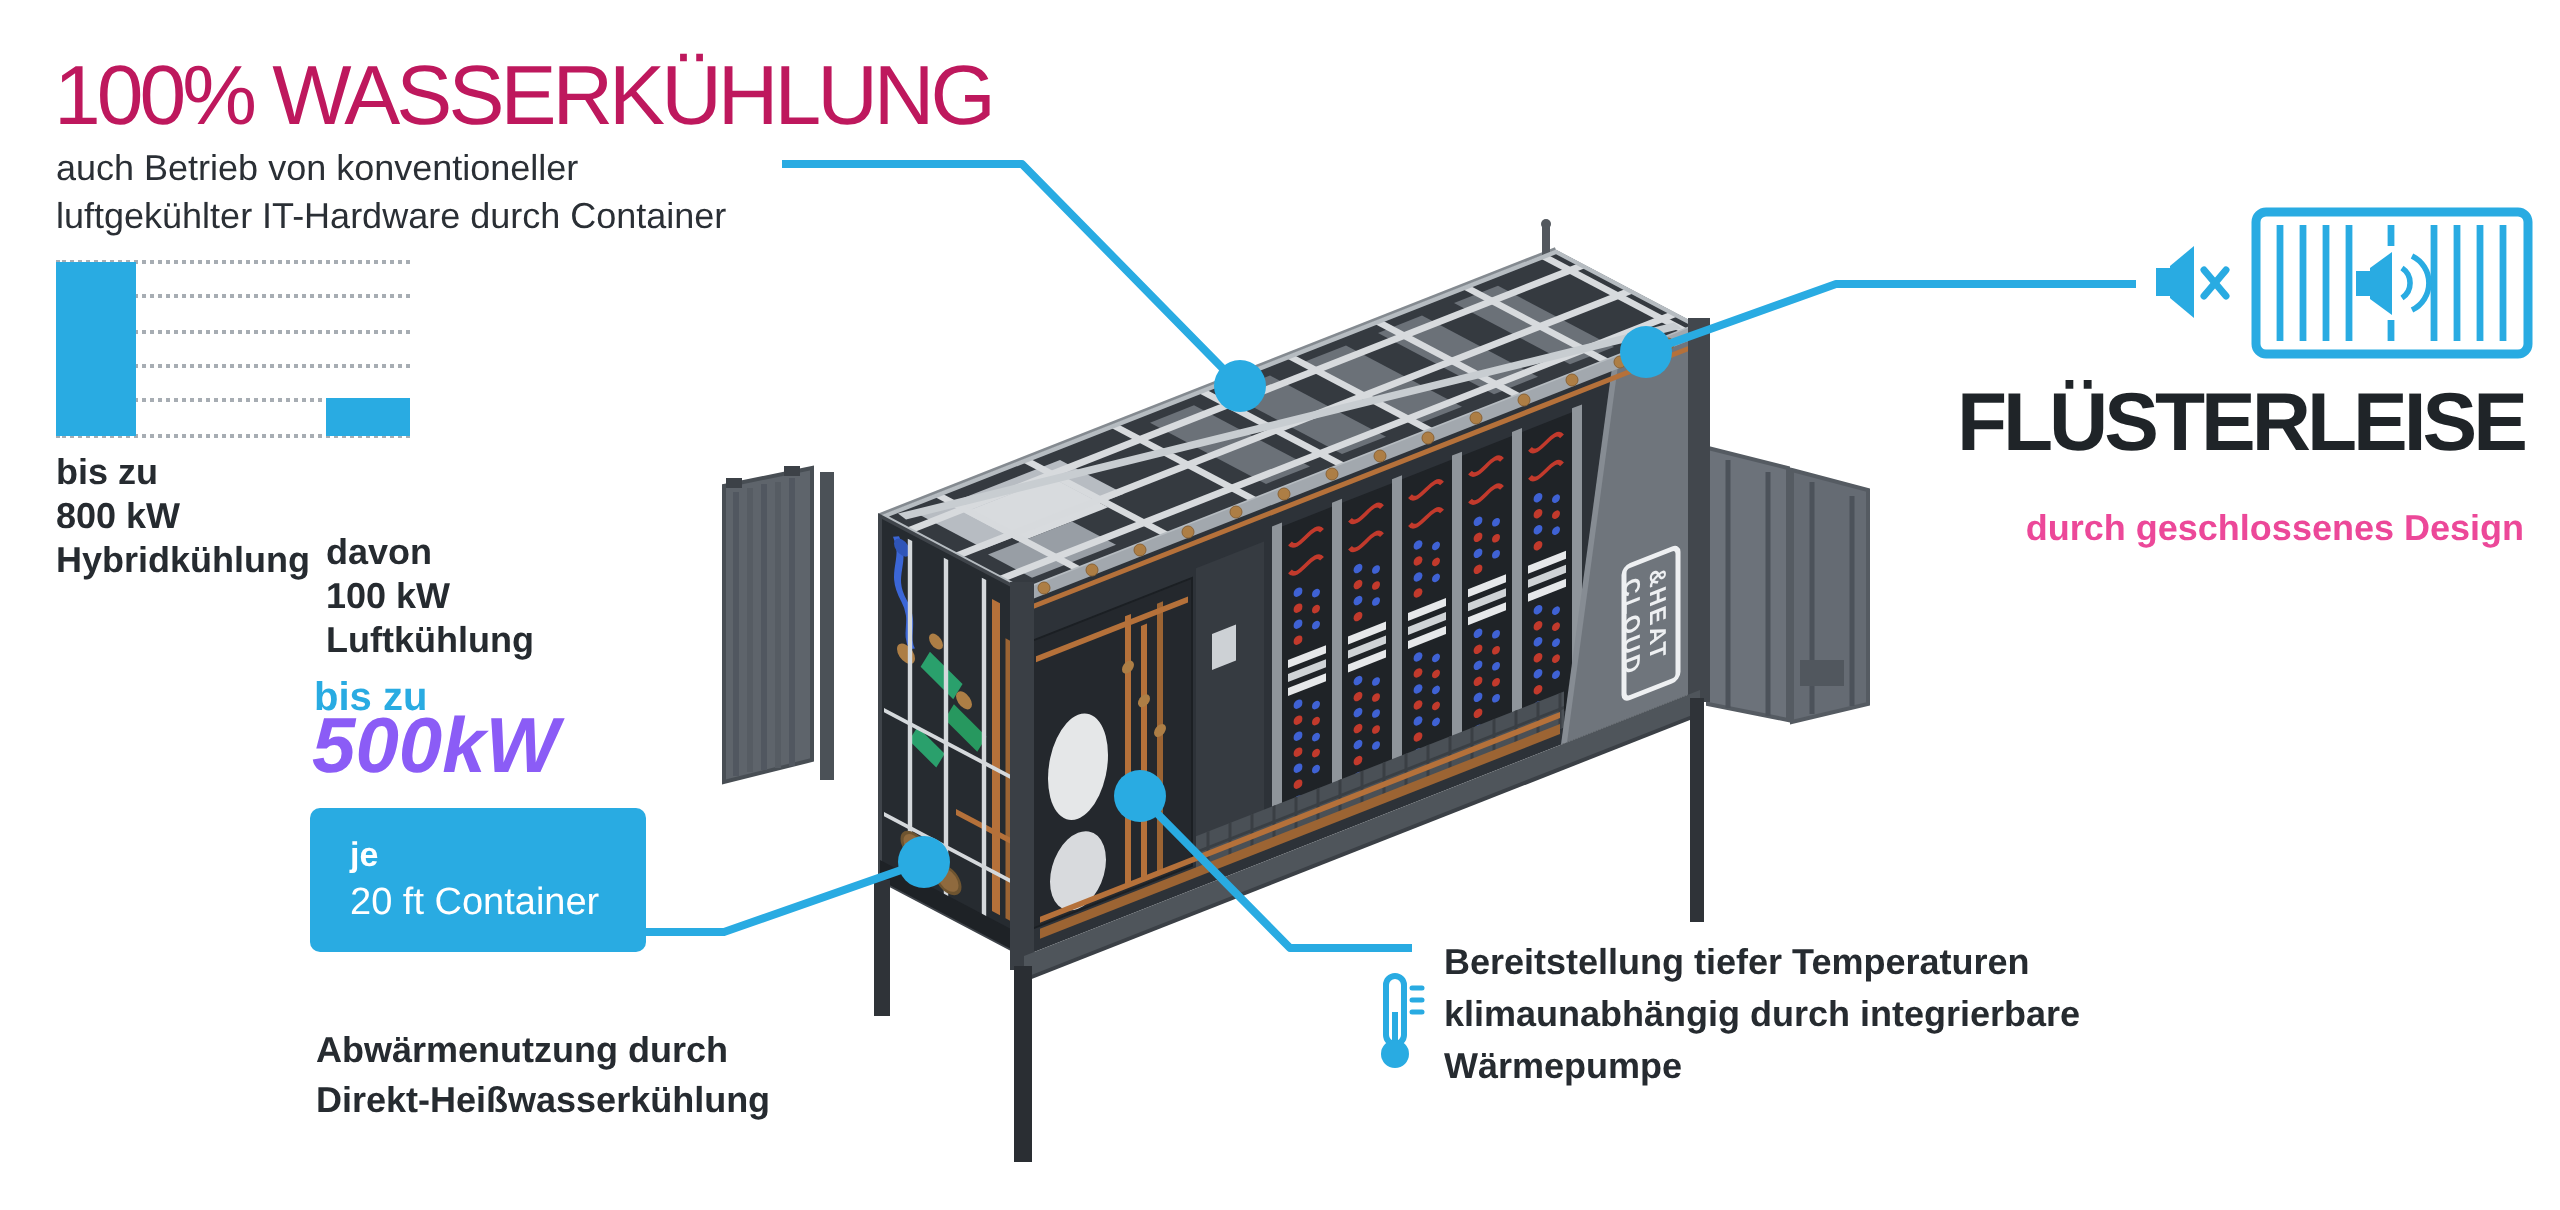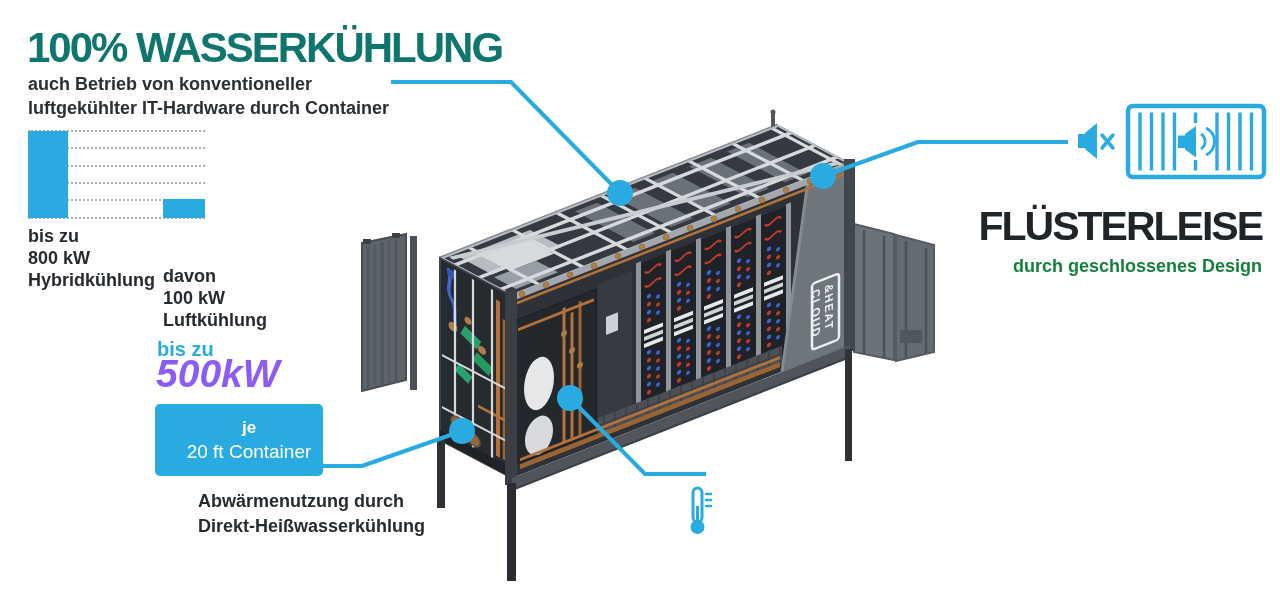--- a/index.html
+++ b/index.html
@@ -1,30 +1,30 @@
 <!DOCTYPE html>
 <html><head>
 <meta charset="utf-8">
 <style>
   html,body{margin:0;padding:0;background:#ffffff;}
   body{font-family:"Liberation Sans",sans-serif;}
   .canvas{position:relative;width:1280px;height:605px;background:#ffffff;overflow:hidden;}
   .abs{position:absolute;}
-  .h1{font-size:42px;font-weight:700;letter-spacing:-2px;color:#0f766e;white-space:nowrap;}
-  .body-txt{font-size:18px;font-weight:700;color:#2a2f35;line-height:23.5px;white-space:nowrap;}
+  .h1{font-size:42px;font-weight:400;letter-spacing:-2px;color:#be185d;white-space:nowrap;}
+  .body-txt{font-size:18px;font-weight:400;color:#2a2f35;line-height:23.5px;white-space:nowrap;}
   .chart-grid{border-top:2px dotted #a7adb3;height:0;}
   .bar{background:#29abe2;}
   .bar-label{font-size:18px;font-weight:700;color:#262b30;line-height:22px;white-space:nowrap;}
   .cap-lead{font-size:20px;font-weight:700;color:#29abe2;white-space:nowrap;}
   .cap-value{font-size:39px;font-weight:700;color:#8b5cf6;white-space:nowrap;font-style:italic;}
   .cap-box{background:#29abe2;border-radius:5px;color:#ffffff;padding:13px 0 0 20px;box-sizing:border-box;}
   .cap-box .l1{font-size:17px;font-weight:700;line-height:21px;}
   .cap-box .l2{font-size:19px;font-weight:400;line-height:24px;margin-top:2px;white-space:nowrap;}
   .quiet-title{font-size:41px;font-weight:700;letter-spacing:-2px;color:#1f2428;text-align:right;white-space:nowrap;}
-  .quiet-sub{font-size:18px;font-weight:700;color:#15803d;text-align:right;margin-top:6px;white-space:nowrap;}
+  .quiet-sub{font-size:18px;font-weight:700;color:#ec4899;text-align:right;margin-top:19px;white-space:nowrap;}
   .hp-txt{font-size:18px;font-weight:700;color:#262b30;line-height:26px;white-space:nowrap;}
 </style>
 </head>
 <body>
 
 <div class="canvas">
 
   <svg class="abs" style="left:340px;top:95px;width:620px;height:510px;" viewBox="340 95 620 510">
     <defs>
       <g id="bay">
@@ -300,25 +300,25 @@
     </div>
     <div class="abs bar-label" style="left:163px;top:225px;margin-top:40px;">
       <div>davon</div>
       <div>100 kW</div>
       <div>Luftkühlung</div>
     </div>
   </div>
 
   <div class="abs cap-lead" style="left:157px;top:338px;">bis zu</div>
   <div class="abs cap-value" style="left:156px;top:352px;">500kW</div>
-  <div class="abs cap-box" style="left:155px;top:404px;width:168px;height:72px;text-align:center;">
+  <div class="abs cap-box" style="left:155px;top:404px;width:168px;height:72px;">
     <div class="l1">je</div>
     <div class="l2">20 ft Container</div>
   </div>
-  <div class="abs" style="left:158px;top:489px;margin-left:40px;">
+  <div class="abs" style="left:158px;top:513px;">
     <div class="hp-txt" style="line-height:25px;">Abwärmenutzung durch</div>
     <div class="hp-txt" style="line-height:25px;">Direkt-Heißwasserkühlung</div>
   </div>
 
   <svg class="abs" style="left:1065px;top:98px;width:205px;height:88px;" viewBox="1065 98 205 88">
     <g fill="#29abe2">
       <rect x="1078" y="134" width="7" height="14"></rect>
       <polygon points="1085,133 1097,123 1097,159 1085,149"></polygon>
       <g stroke="#29abe2" stroke-width="3.5" stroke-linecap="round">
         <line x1="1102" y1="135" x2="1113" y2="148"></line>
@@ -340,29 +340,34 @@
           <line x1="1195.5" y1="160" x2="1195.5" y2="170.5"></line>
       </g>
       <g fill="#29abe2">
         <rect x="1178" y="135.5" width="7" height="12.5"></rect>
         <polygon points="1185,134 1196,126 1196,157.5 1185,149.5"></polygon>
         <path d="M1201,134 A9 9 0 0 1 1201,149" fill="none" stroke="#29abe2" stroke-width="2.8"></path>
         <path d="M1206,128 A15 15 0 0 1 1206,155" fill="none" stroke="#29abe2" stroke-width="2.8"></path>
       </g>
     </g>
   </svg>
-  <div class="abs" style="right:18px;top:203px;">
+  <div class="abs" style="right:18px;top:188px;">
     <div class="quiet-title">FLÜSTERLEISE</div>
     <div class="quiet-sub">durch geschlossenes Design</div>
   </div>
 
   <svg class="abs" style="left:683px;top:486px;width:30px;height:50px;" viewBox="0 0 30 50">
     <rect x="10" y="2" width="9" height="34" rx="4.5" fill="#ffffff" stroke="#29abe2" stroke-width="3"></rect>
     <rect x="13" y="20" width="3" height="18" fill="#29abe2"></rect>
     <circle cx="14.5" cy="41" r="7" fill="#29abe2"></circle>
     <g stroke="#29abe2" stroke-width="2.5" stroke-linecap="round">
       <line x1="23" y1="8" x2="28" y2="8"></line>
       <line x1="23" y1="14" x2="28" y2="14"></line>
       <line x1="23" y1="20" x2="28" y2="20"></line>
     </g>
   </svg>
+  <div class="abs" style="left:722px;top:468px;">
+    <div class="hp-txt">Bereitstellung tiefer Temperaturen</div>
+    <div class="hp-txt">klimaunabhängig durch integrierbare</div>
+    <div class="hp-txt">Wärmepumpe</div>
+  </div>
 
 </div>
 
 </body></html>

